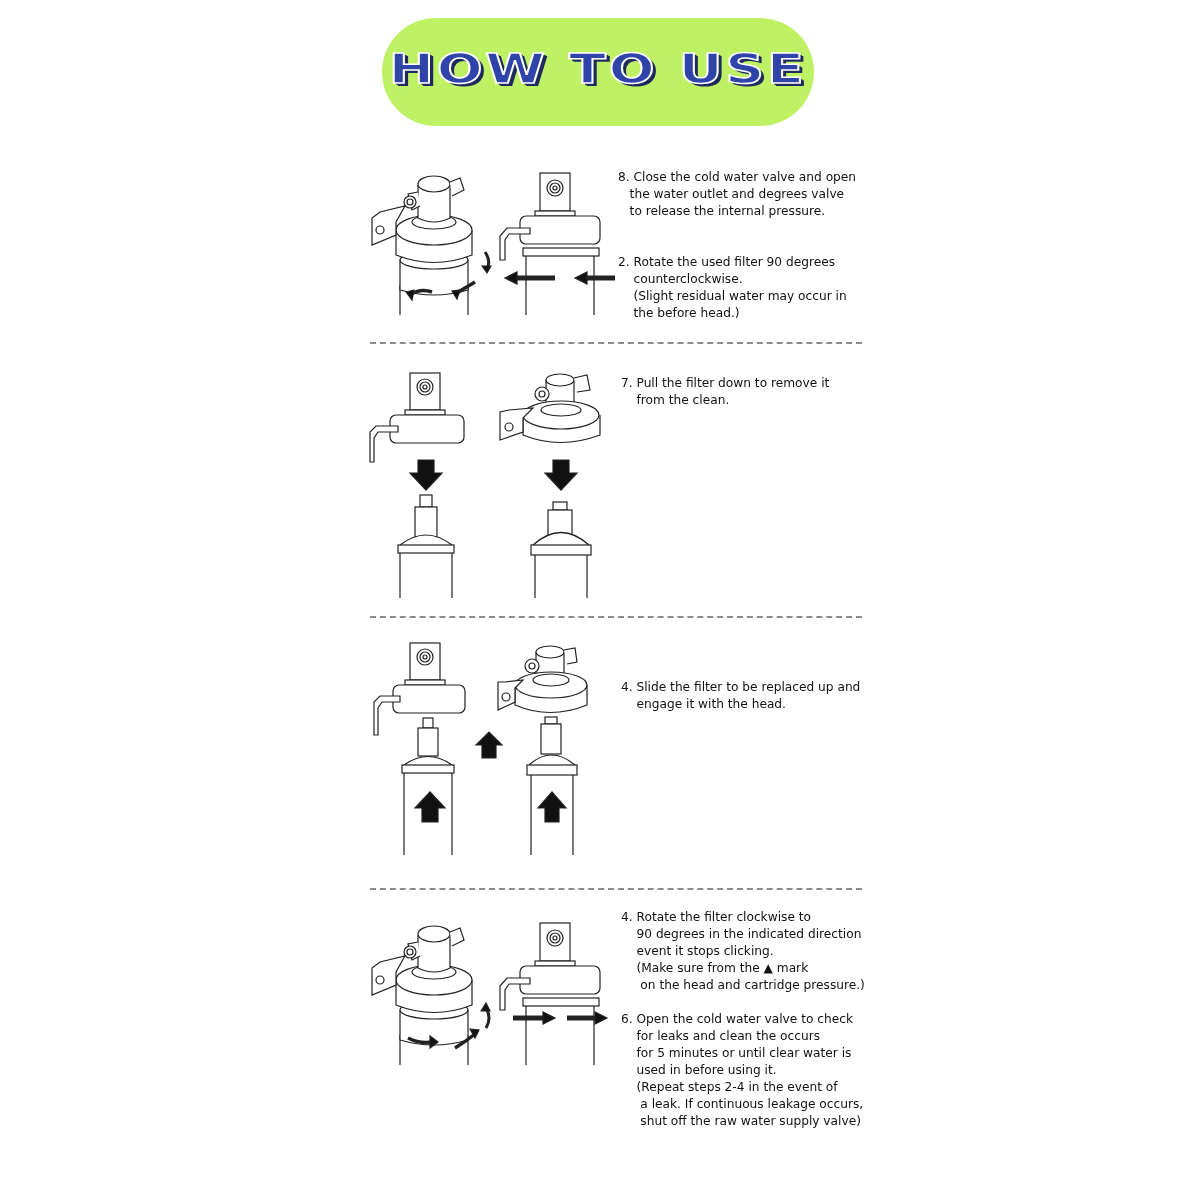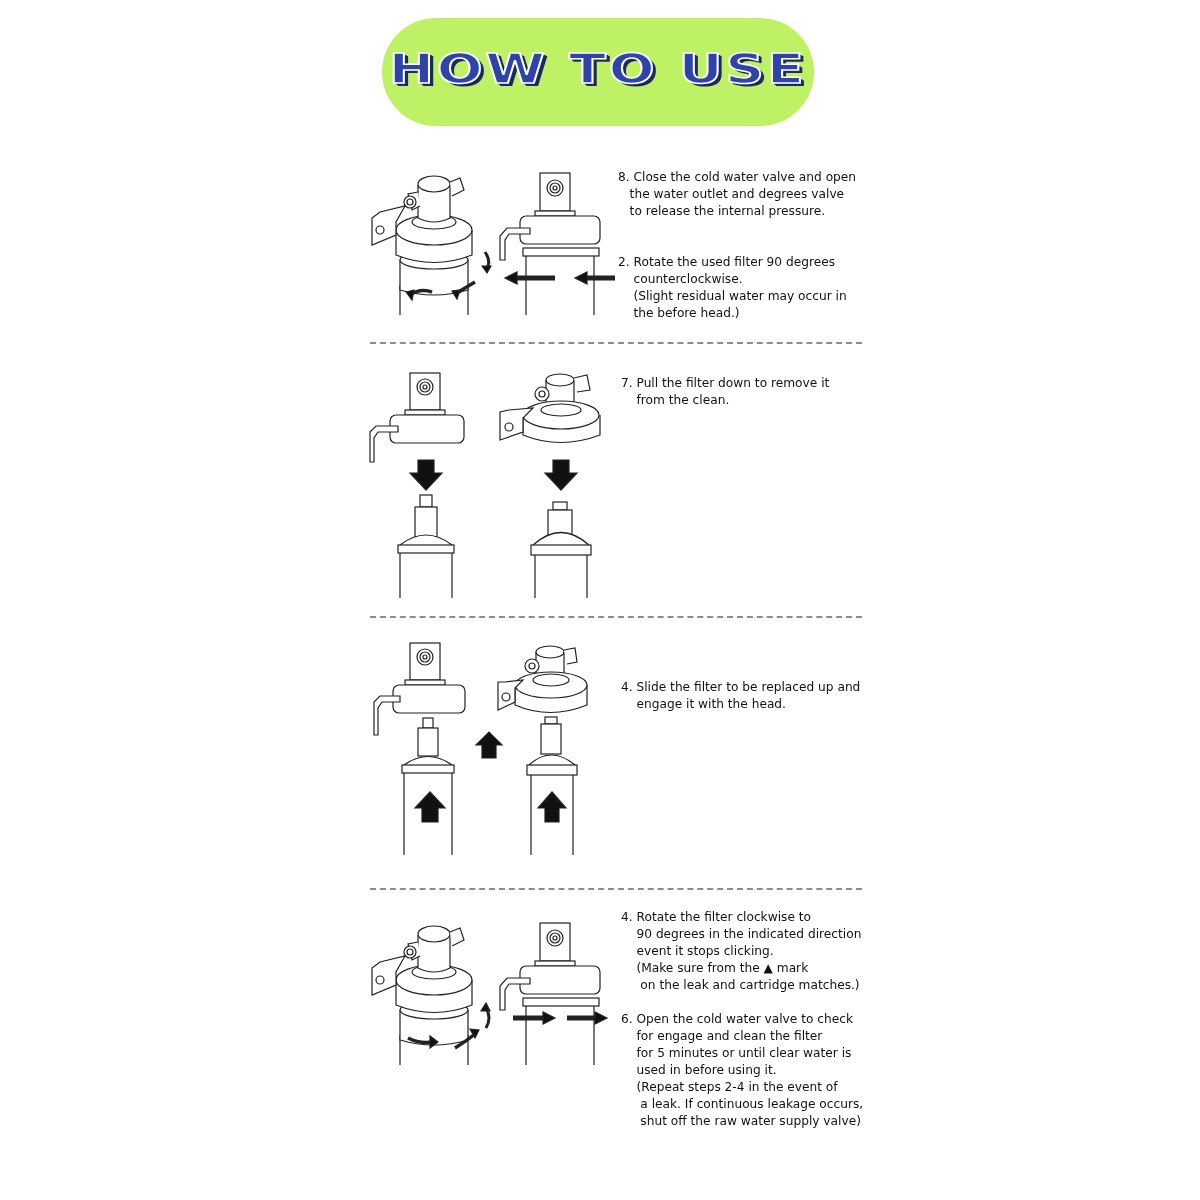--- a/index.html
+++ b/index.html
@@ -46,24 +46,24 @@
 <div class="step-text" style="left:621px; top:375px;"><span>7. Pull the filter down to remove it</span>
 <span>    from the clean.</span></div>
 
 <div class="step-text" style="left:621px; top:643px;margin-top:36px;"><span>4. Slide the filter to be replaced up and</span>
 <span>    engage it with the head.</span></div>
 
 <div class="step-text" style="left:621px; top:909px;"><span>4. Rotate the filter clockwise to</span>
 <span>    90 degrees in the indicated direction</span>
 <span>    event it stops clicking.</span>
 <span>    (Make sure from the ▲ mark</span>
-<span>     on the leak and cartridge matches.)</span></div>
+<span>     on the head and cartridge pressure.)</span></div>
 
 <div class="step-text" style="left:621px; top:1011px;"><span>6. Open the cold water valve to check</span>
-<span>    for engage and clean the filter</span>
+<span>    for leaks and clean the occurs</span>
 <span>    for 5 minutes or until clear water is</span>
 <span>    used in before using it.</span>
 <span>    (Repeat steps 2-4 in the event of</span>
 <span>     a leak. If continuous leakage occurs,</span>
 <span>     shut off the raw water supply valve)</span></div>
 
 <div class="divider" style="top:342px;"></div>
 <div class="divider" style="top:616px;"></div>
 <div class="divider" style="top:888px;"></div>
 

